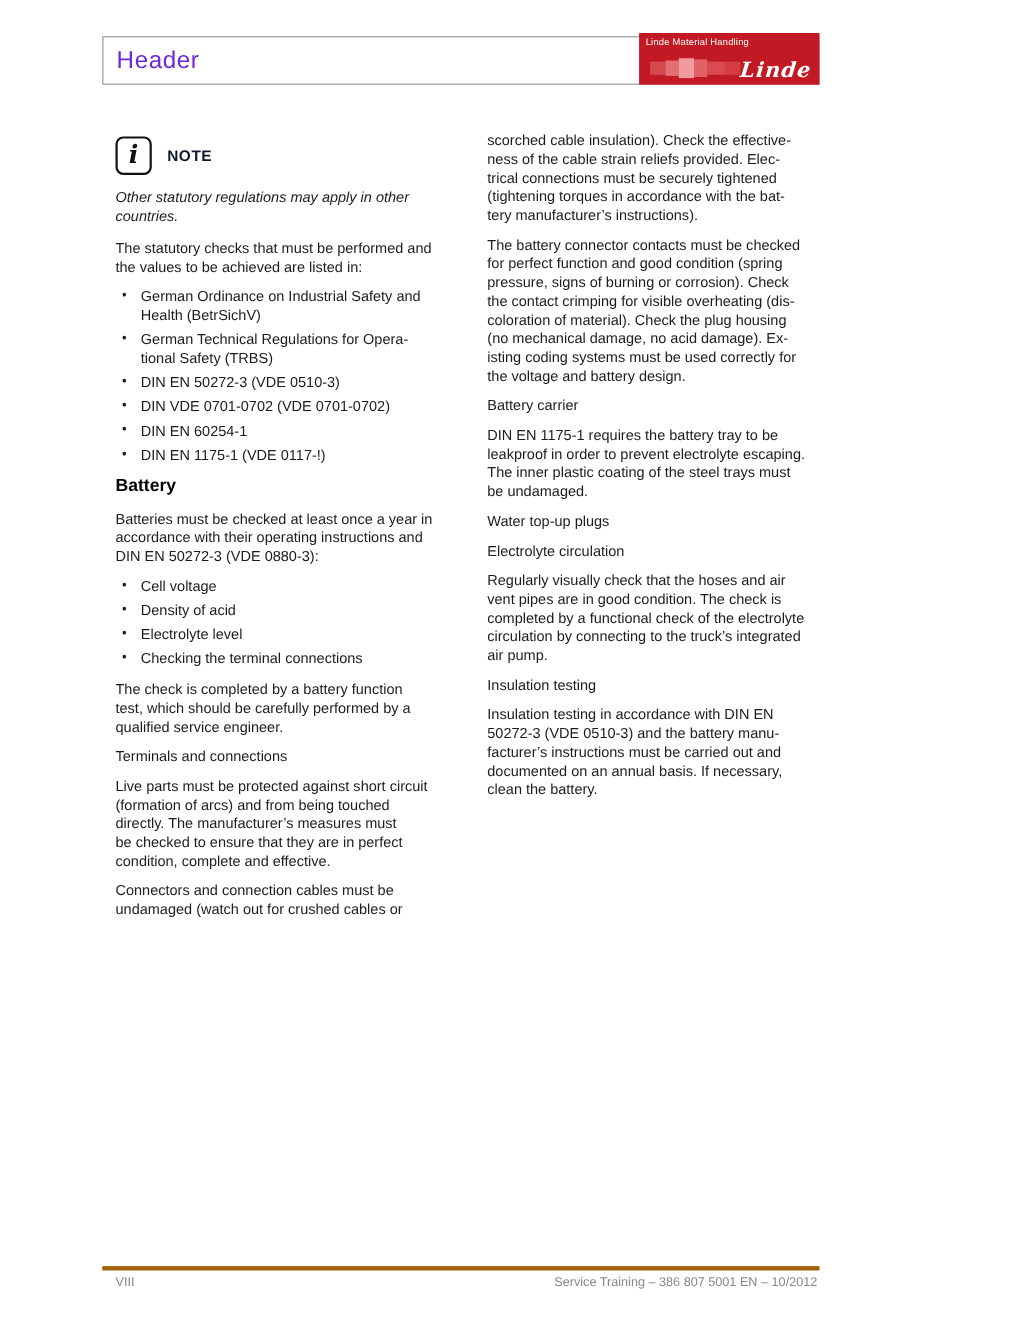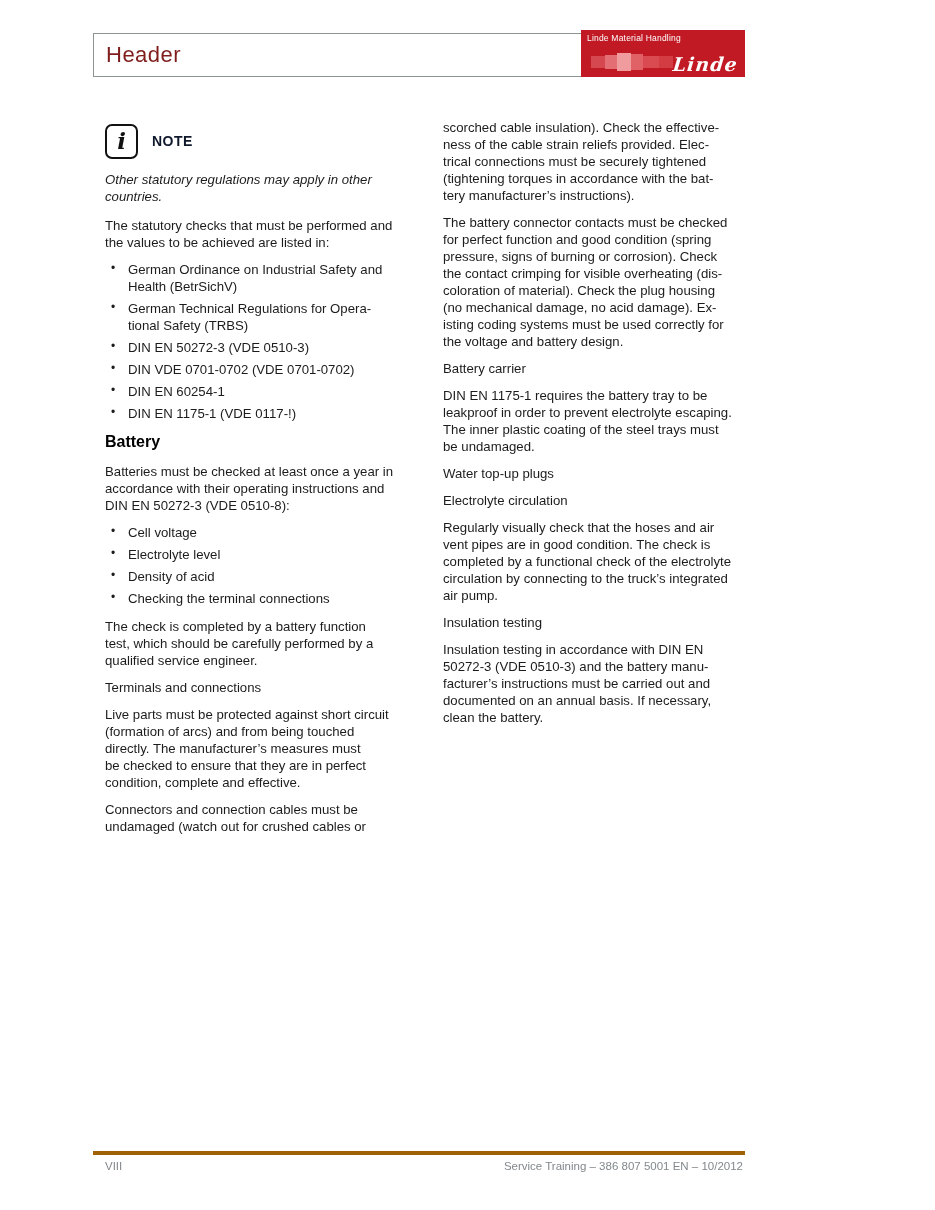--- a/index.html
+++ b/index.html
@@ -16,21 +16,21 @@
     position:absolute;left:93px;top:33px;
     width:650px;height:42px;
     border:1px solid #8c9494;
     background:#fff;
   }
   .header-title{
     display:inline-block;
     padding-left:12px;
     line-height:42px;
     font-size:22px;
-    color:#7f1d1d;
+    color:#6d28d9;
     letter-spacing:0.5px;
   }
   .logo-block{
     position:absolute;left:581px;top:30px;
     width:164px;height:47px;
     background:#c11a24;
   }
   .logo-small{
     position:absolute;left:6px;top:3px;
     font-size:8.5px;color:#ffffff;
@@ -144,25 +144,25 @@
         <li>German Technical Regulations for Opera-
 tional Safety (TRBS)</li>
         <li>DIN EN 50272-3 (VDE 0510-3)</li>
         <li>DIN VDE 0701-0702 (VDE 0701-0702)</li>
         <li>DIN EN 60254-1</li>
         <li>DIN EN 1175-1 (VDE 0117-!)</li>
       </ul>
       <h2>Battery</h2>
       <p>Batteries must be checked at least once a year in
 accordance with their operating instructions and
-DIN EN 50272-3 (VDE 0510-8):</p>
+DIN EN 50272-3 (VDE 0880-3):</p>
       <ul>
         <li>Cell voltage</li>
+        <li>Density of acid</li>
         <li>Electrolyte level</li>
-        <li>Density of acid</li>
         <li>Checking the terminal connections</li>
       </ul>
       <p>The check is completed by a battery function
 test, which should be carefully performed by a
 qualified service engineer.</p>
       <p class="subhead">Terminals and connections</p>
       <p>Live parts must be protected against short circuit
 (formation of arcs) and from being touched
 directly. The manufacturer’s measures must
 be checked to ensure that they are in perfect

